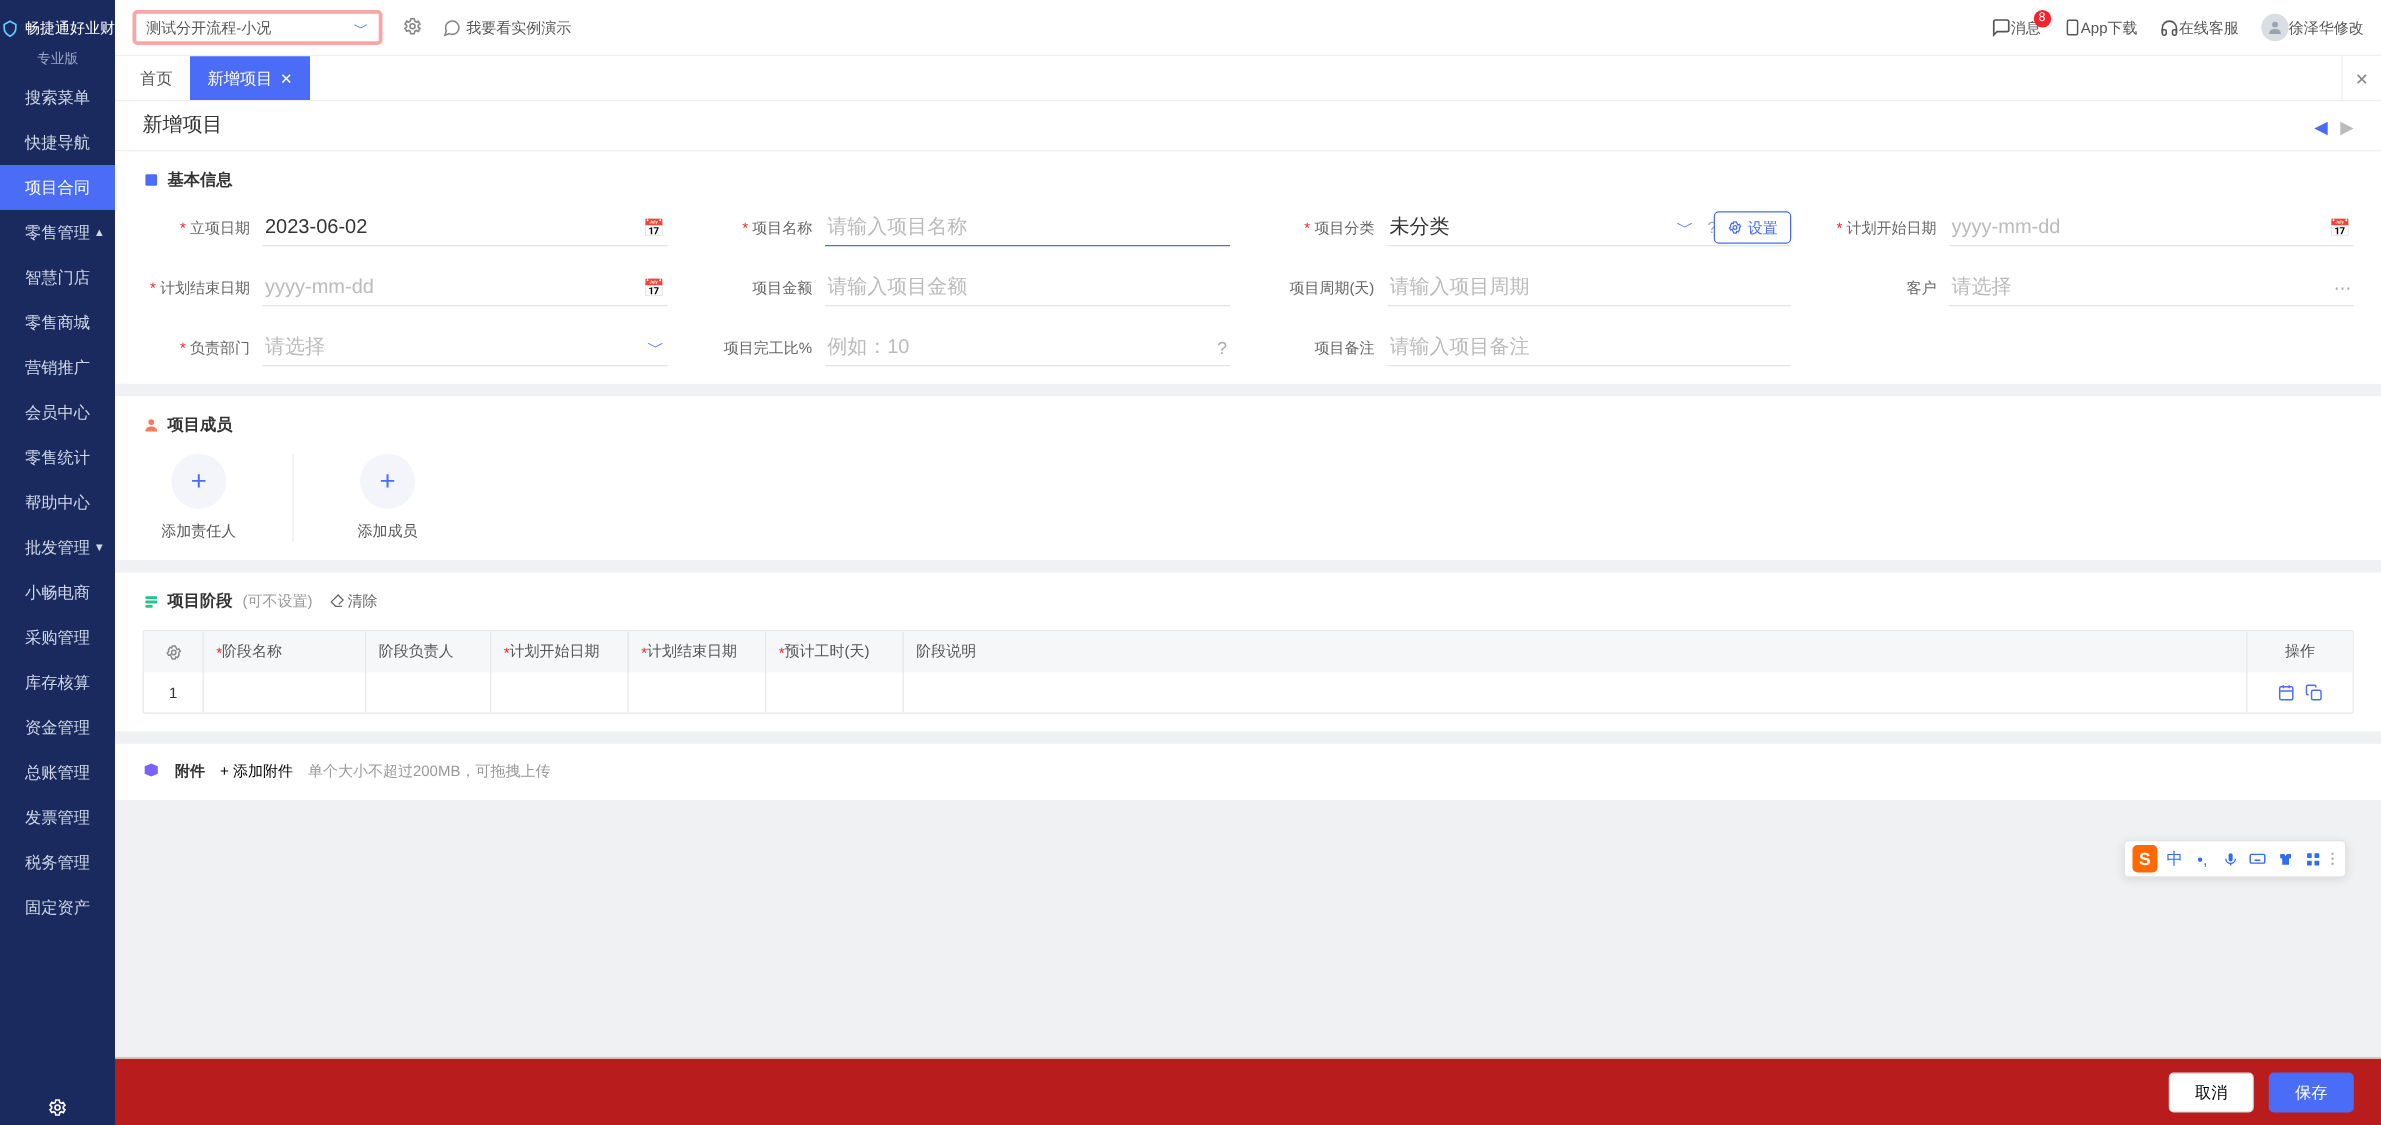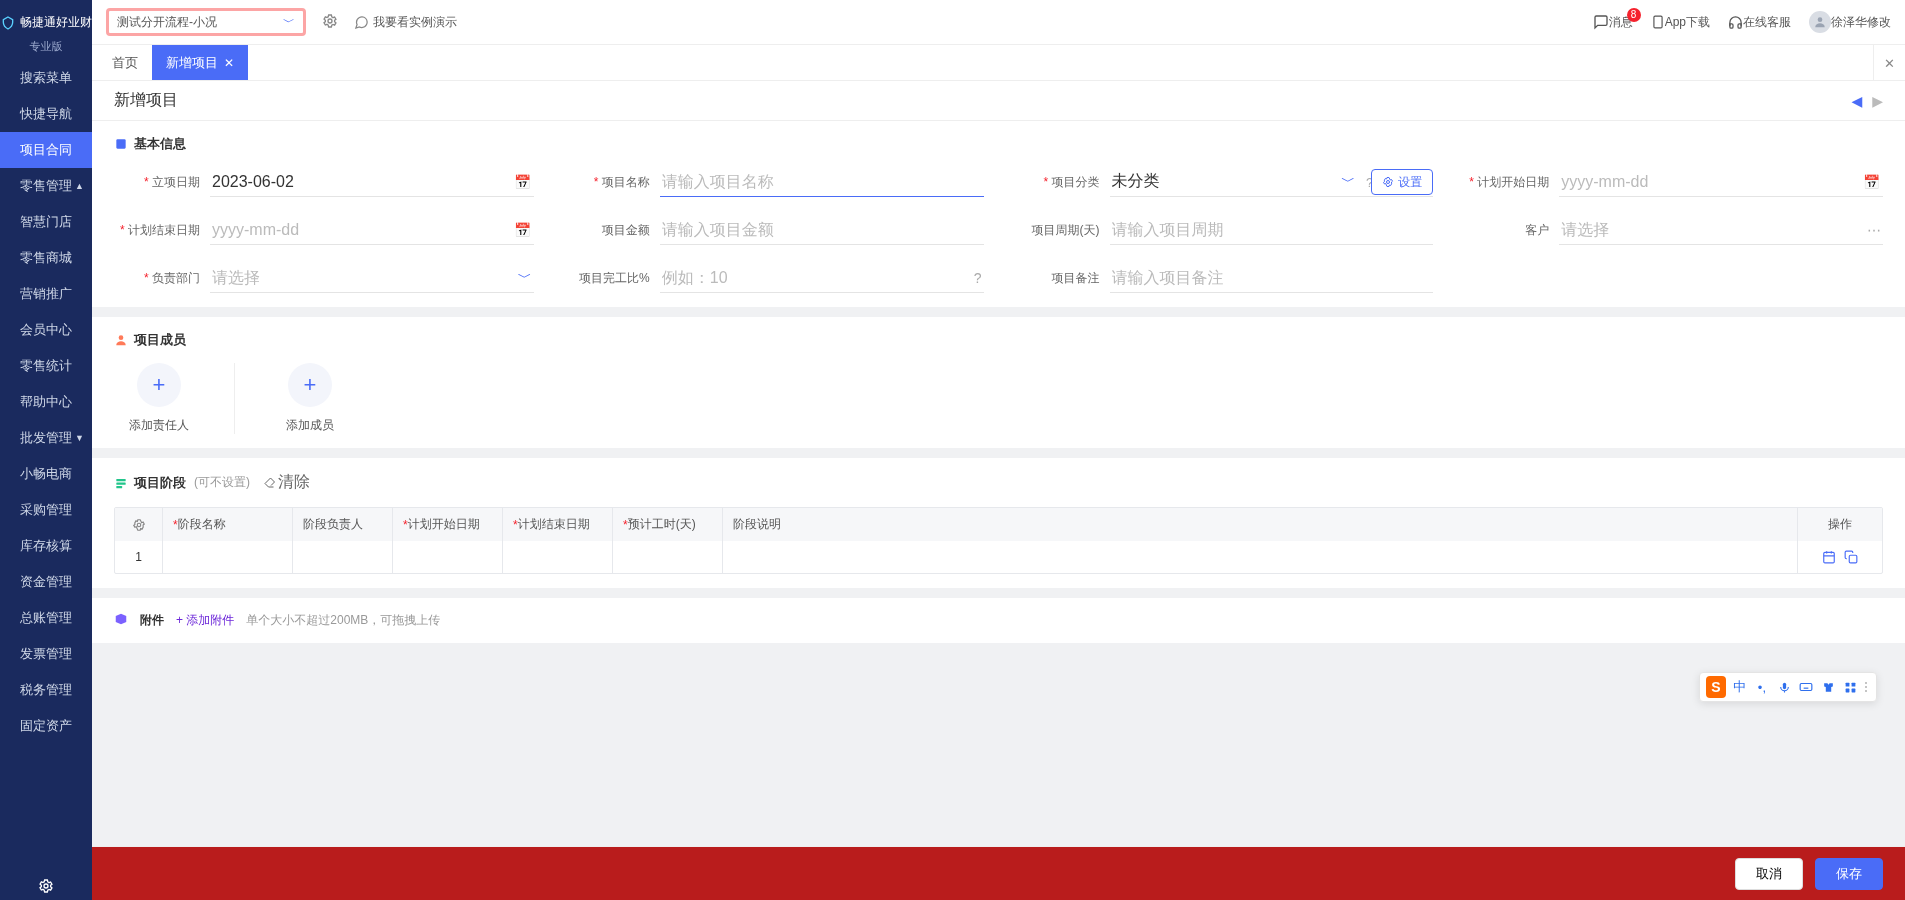--- a/index.html
+++ b/index.html
@@ -44,21 +44,21 @@
 .page-header { height:40px; display:flex; align-items:center; padding:0 22px; font-size:16px; font-weight:500; border-bottom:1px solid #eee; }
 .page-header .navarrows { margin-left:auto; display:flex; gap:10px; color:#4a6cf7; font-size:14px;}
 .page-header .navarrows span:last-child{color:#bbb}
 
 
 .content { flex:1; overflow:auto; background:#f0f1f3; padding:0 0 12px 0; display:flex; flex-direction:column; gap:10px;}
 .card { background:#fff; margin:0; padding:14px 22px; }
 .sec-title { display:flex; align-items:center; gap:6px; font-size:13px; font-weight:600; margin-bottom:14px; color:#333;}
 .sec-title .dot { width:14px; height:14px; display:inline-flex; align-items:center; justify-content:center;}
 .sec-title .hint { font-weight:400; color:#999; font-size:12px; margin-left:2px;}
-.clear-link { color:#666; font-size:16px; font-weight:400; margin-left:8px; cursor:pointer; display:inline-flex; align-items:center; gap:2px;}
+.clear-link { color:#666; font-size:12px; font-weight:400; margin-left:8px; cursor:pointer; display:inline-flex; align-items:center; gap:2px;}
 
 
 .form-grid { display:grid; grid-template-columns:repeat(4, 1fr); gap:18px 30px; }
 .field { display:flex; align-items:center; }
 .label { width:96px; flex-shrink:0; text-align:right; padding-right:10px; font-size:12px; color:#666; }
 .req::before { content:"* "; color:#f5222d; }
 .control { flex:1; position:relative; min-width:0;}
 .input { width:100%; height:30px; border:none; border-bottom:1px solid #e4e4e4; font-size:16px; padding:0 26px 0 2px; background:transparent; color:#333;}
 .input::placeholder { color:#bbb; }
 .input.blue-line { border-bottom-color:#4a6cf7; }
@@ -88,21 +88,21 @@
 .c-start{width:110px}
 .c-end{width:110px}
 .c-hours{width:110px}
 .c-desc{flex:1}
 .c-act{width:84px;justify-content:center}
 .stage-body .stage-cell{height:32px;font-size:12px;color:#333}
 .th-req::before{content:"* ";color:#f5222d}
 
 
 .attach-line{display:flex;align-items:center;gap:12px;font-size:12px}
-.attach-add{color:#6d28d9;cursor:pointer}
+.attach-add{color:#000000;cursor:pointer}
 .attach-hint{color:#999}
 
 
 .ime { position:fixed; right:28px; bottom:198px; width:178px; height:30px; background:#fff; border:1px solid #e4e4e4; box-shadow:0 2px 8px rgba(0,0,0,.1); border-radius:4px; display:flex; align-items:center; padding:0 6px; gap:6px;}
 .ime .s { width:22px;height:22px;background:#ff6a00;border-radius:4px;color:#fff;display:flex;align-items:center;justify-content:center;font-weight:bold;font-size:14px;}
 .ime .k {width:18px;height:18px;display:flex;align-items:center;justify-content:center;color:#2f6fed;font-size:13px;}
 .ime .drag{width:6px;display:flex;flex-direction:column;gap:2px;opacity:.3}
 .ime .drag i{width:2px;height:2px;background:#000;border-radius:50%}
 
 

